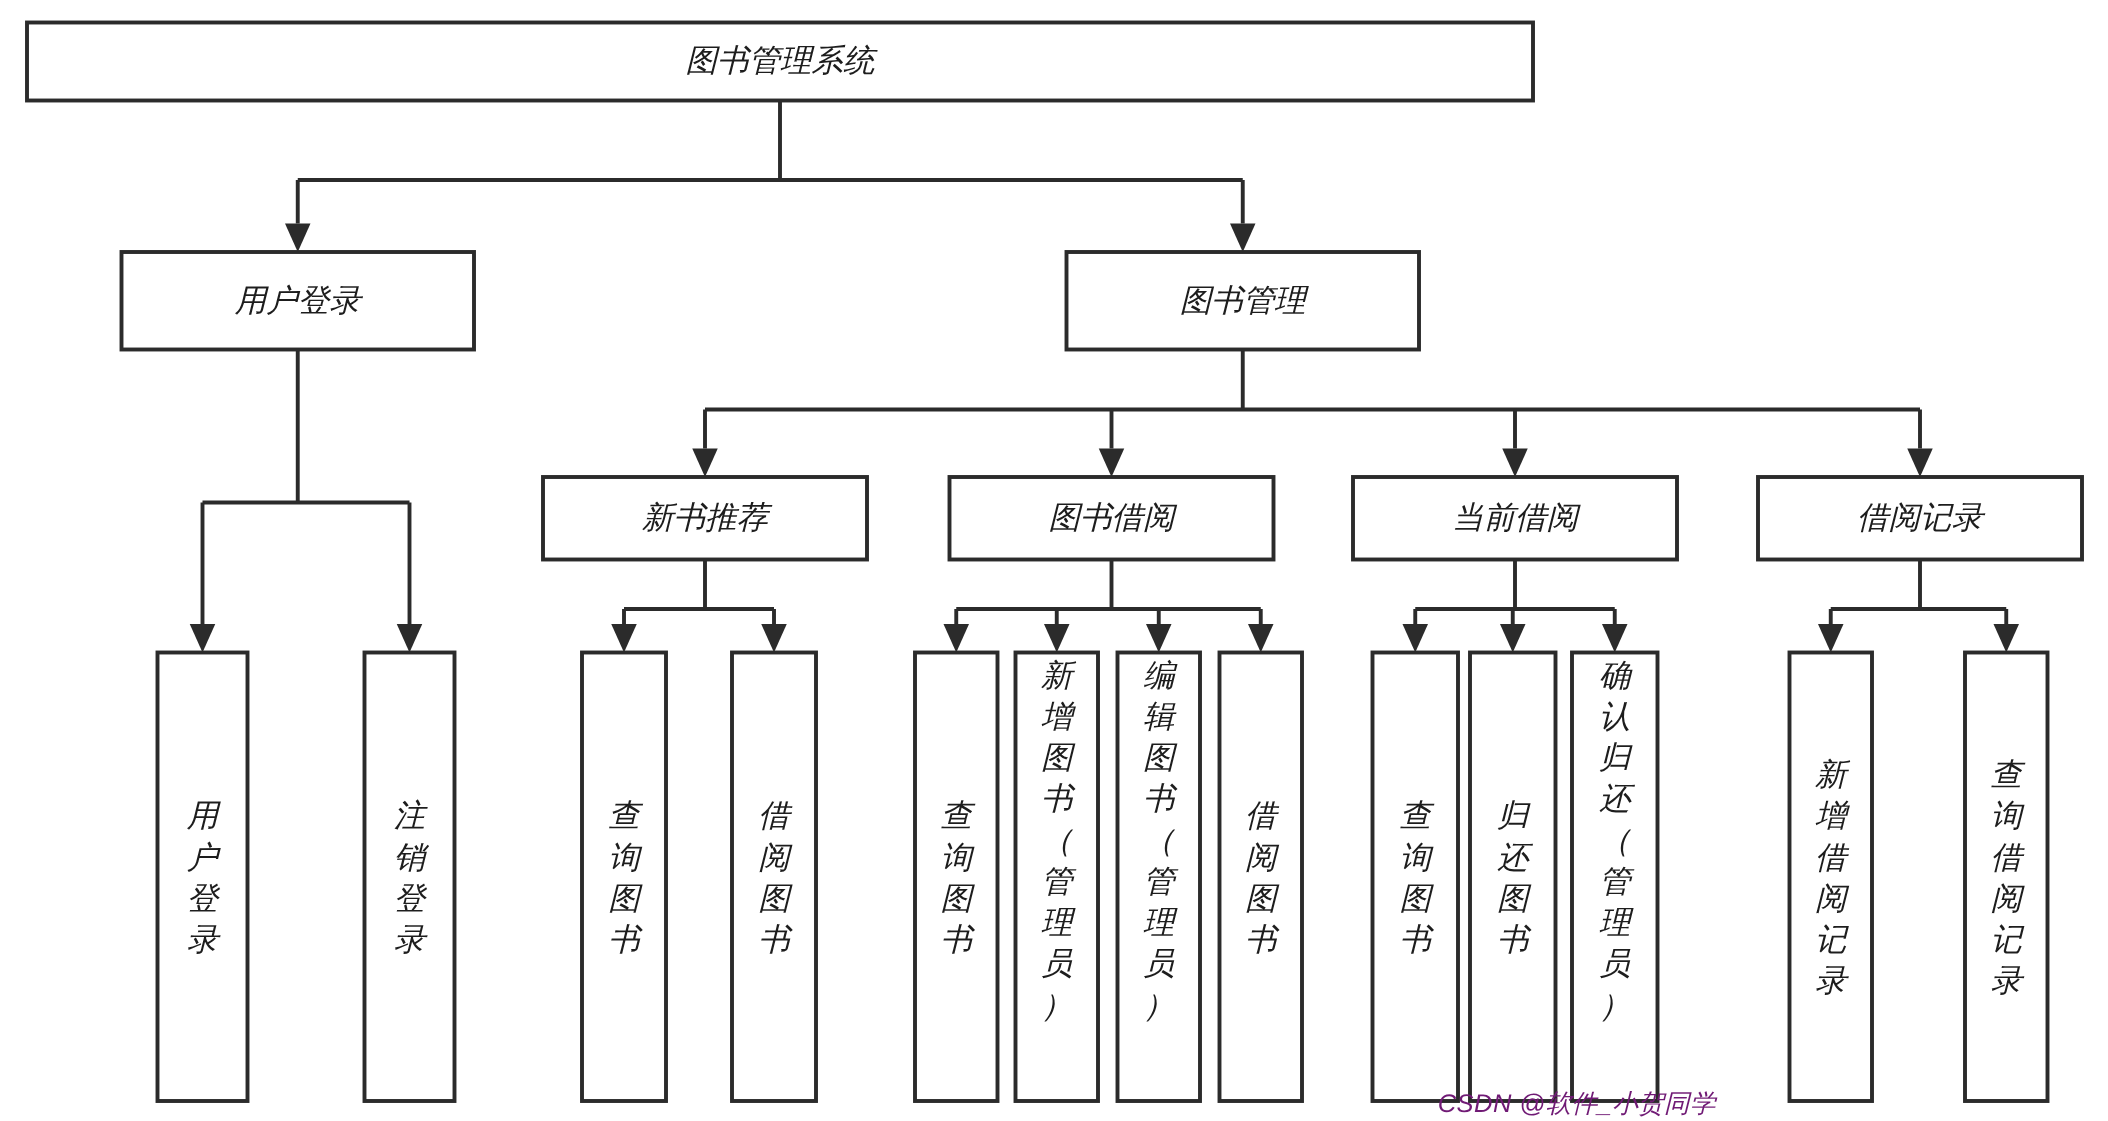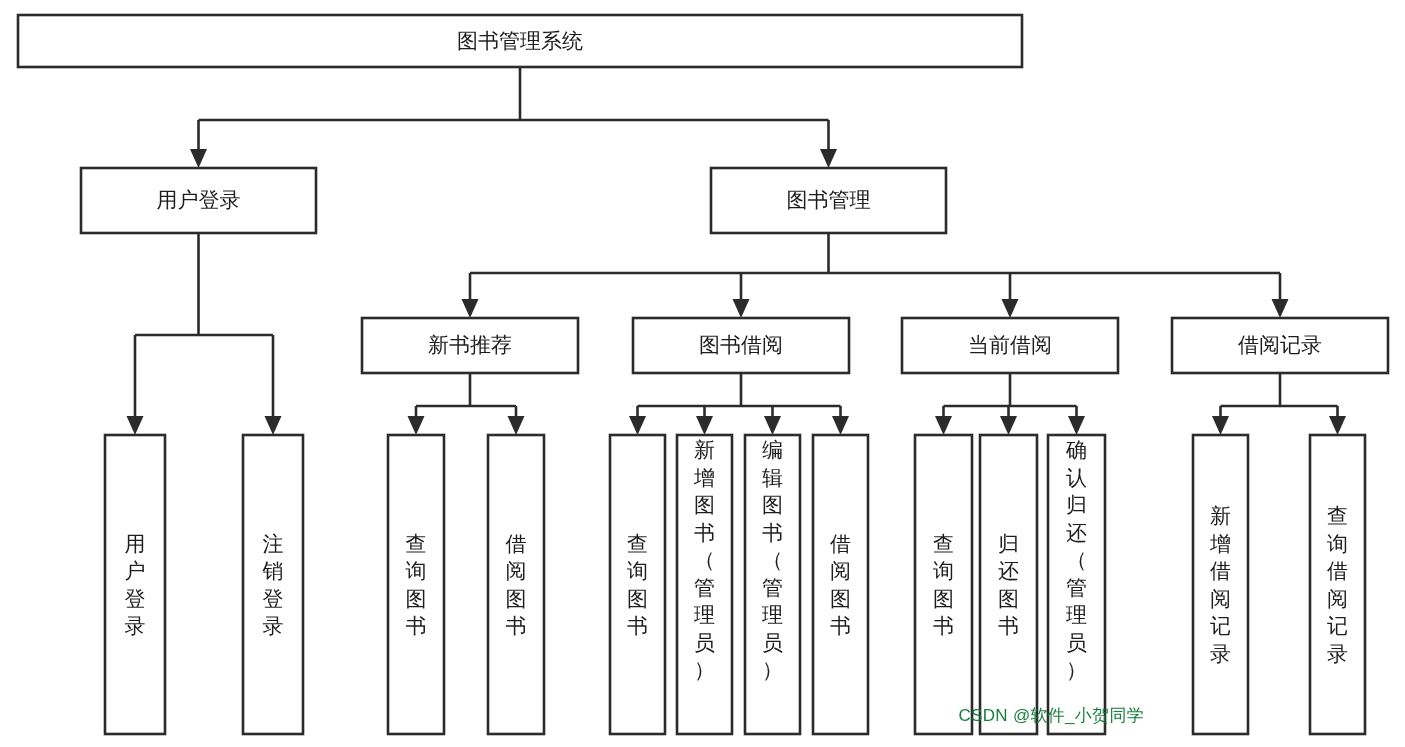--- a/index.html
+++ b/index.html
@@ -11,20 +11,21 @@
     width: 1405px;
     height: 747px;
     font-family: "Liberation Sans", "DejaVu Sans", sans-serif;
     overflow: hidden;
     position: relative;
   }
   #diagram-root {
     position: relative;
     width: 1150px;
     height: 747px;
+    font-style: italic;
   }
   svg.diagram-canvas {
     position: absolute;
     top: 0;
     left: 0;
     width: 1405px;
     height: 747px;
     display: block;
   }
   .node-box {
@@ -51,24 +52,24 @@
   }
   .node-label-v {
     font-family: "Liberation Sans", "DejaVu Sans", sans-serif;
     font-size: 21px;
     fill: #1d1d1d;
     text-anchor: middle;
   }
   .watermark {
     position: absolute;
     right: 6px;
-    bottom: 20px;
+    bottom: 0;
     font-family: "Liberation Sans", "DejaVu Sans", sans-serif;
     font-size: 17px;
-    color: #15803d;
+    color: #701a75;
     white-space: nowrap;
     letter-spacing: 0.3px;
   }
 </style>
 </head>
 <body>
 
 <div id="diagram-root">
   <svg class="diagram-canvas" viewBox="0 0 1405 747">
     <g id="connectors-layer">

